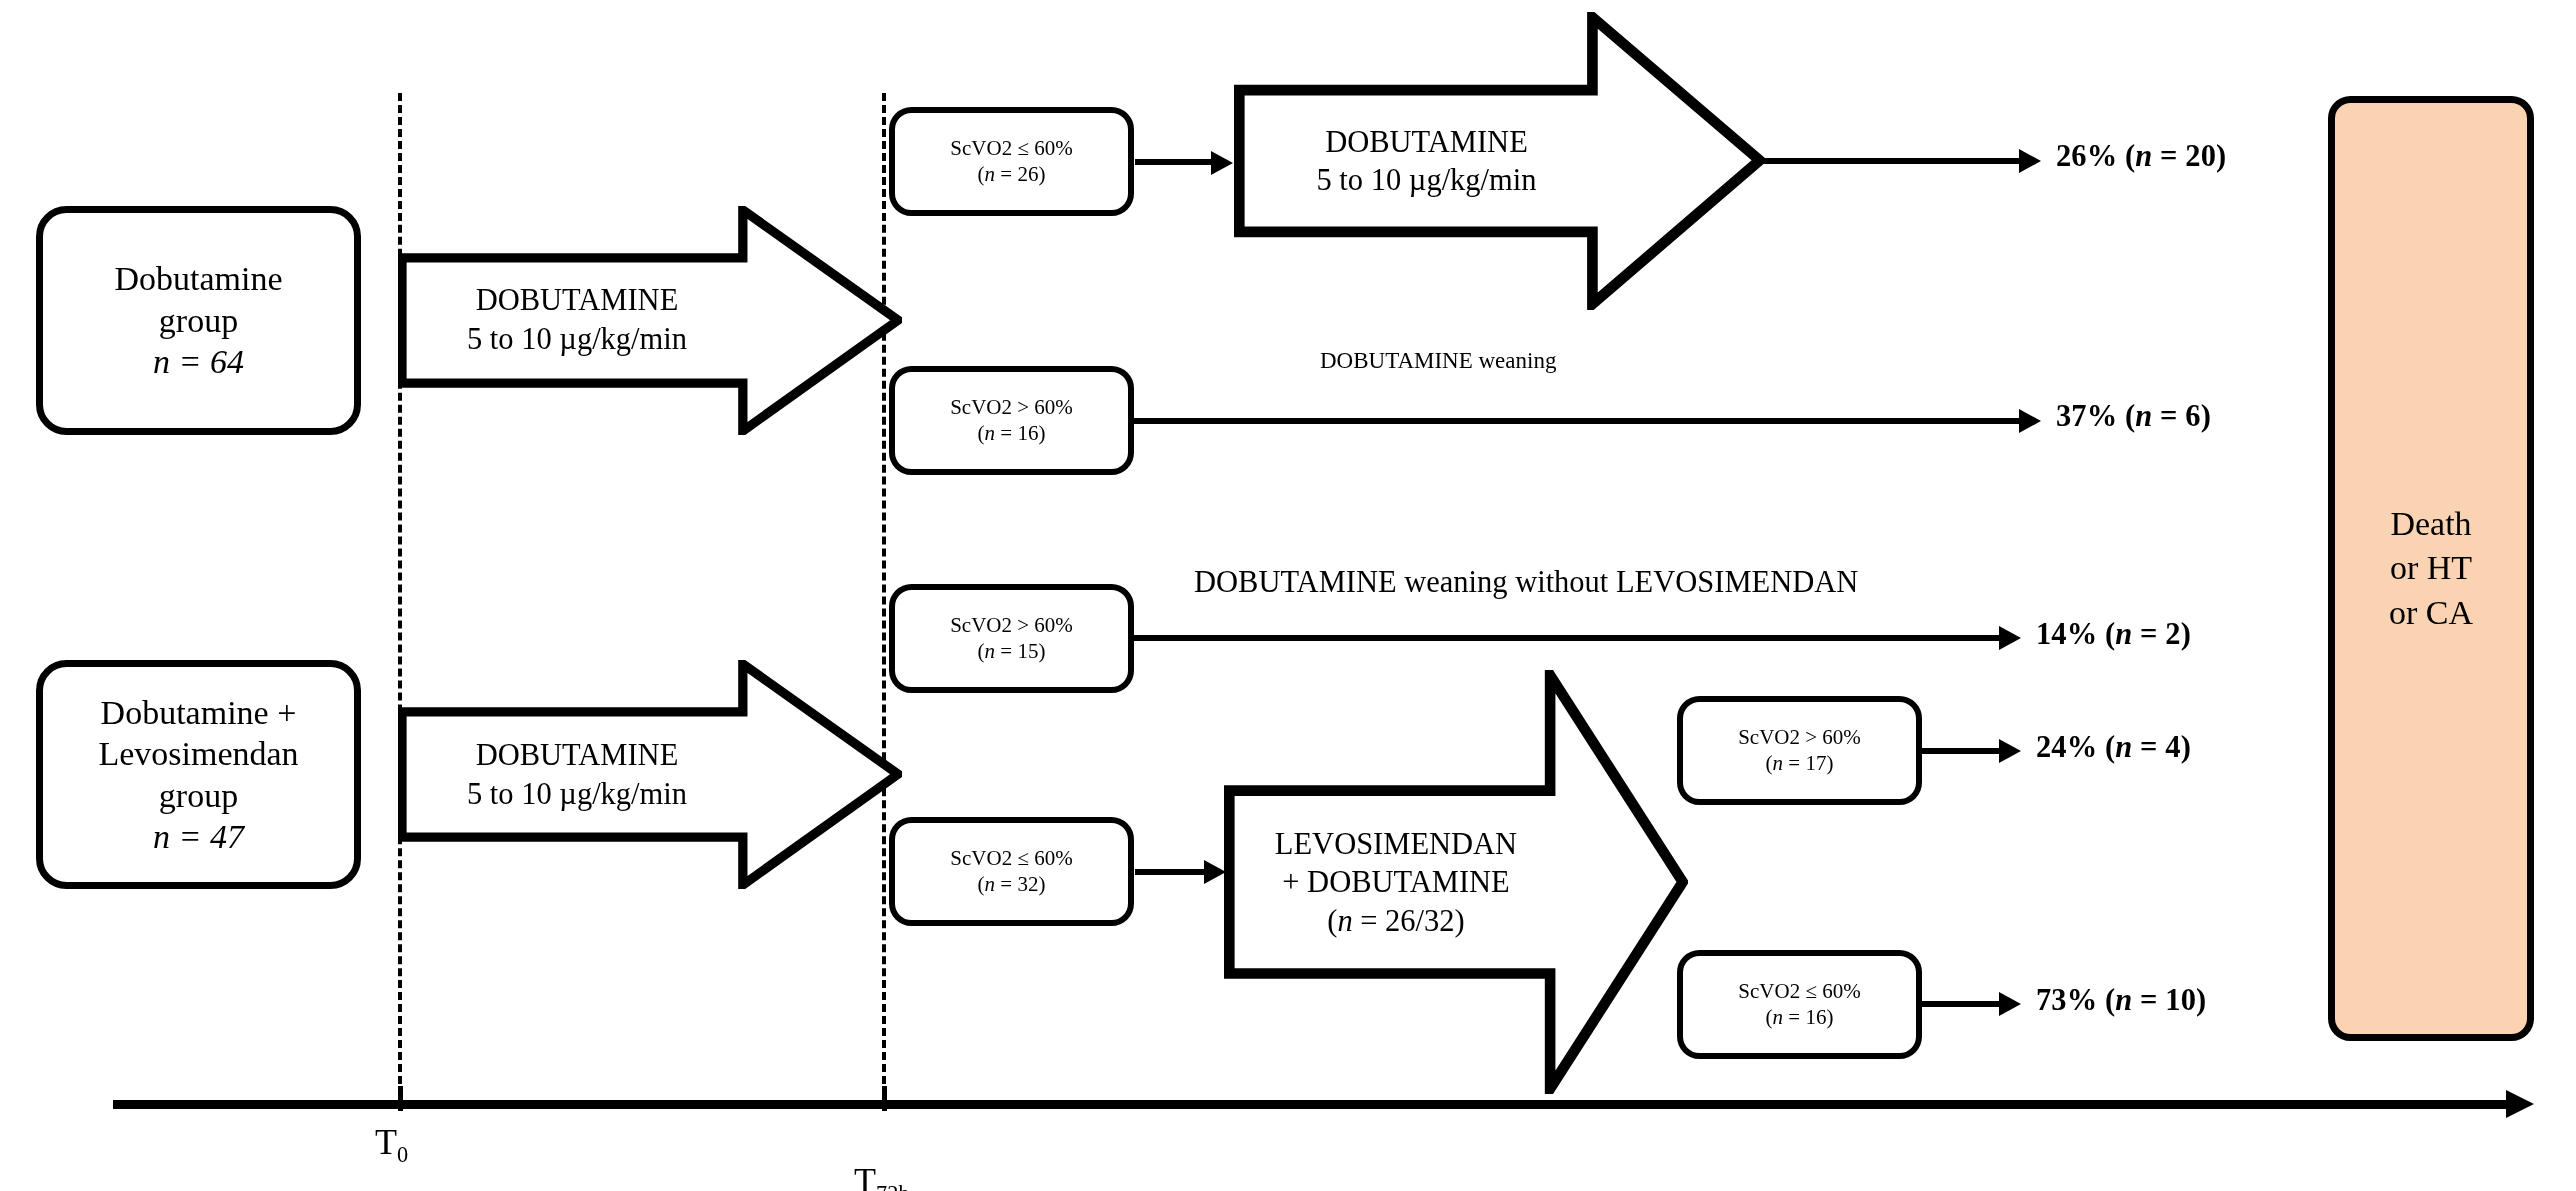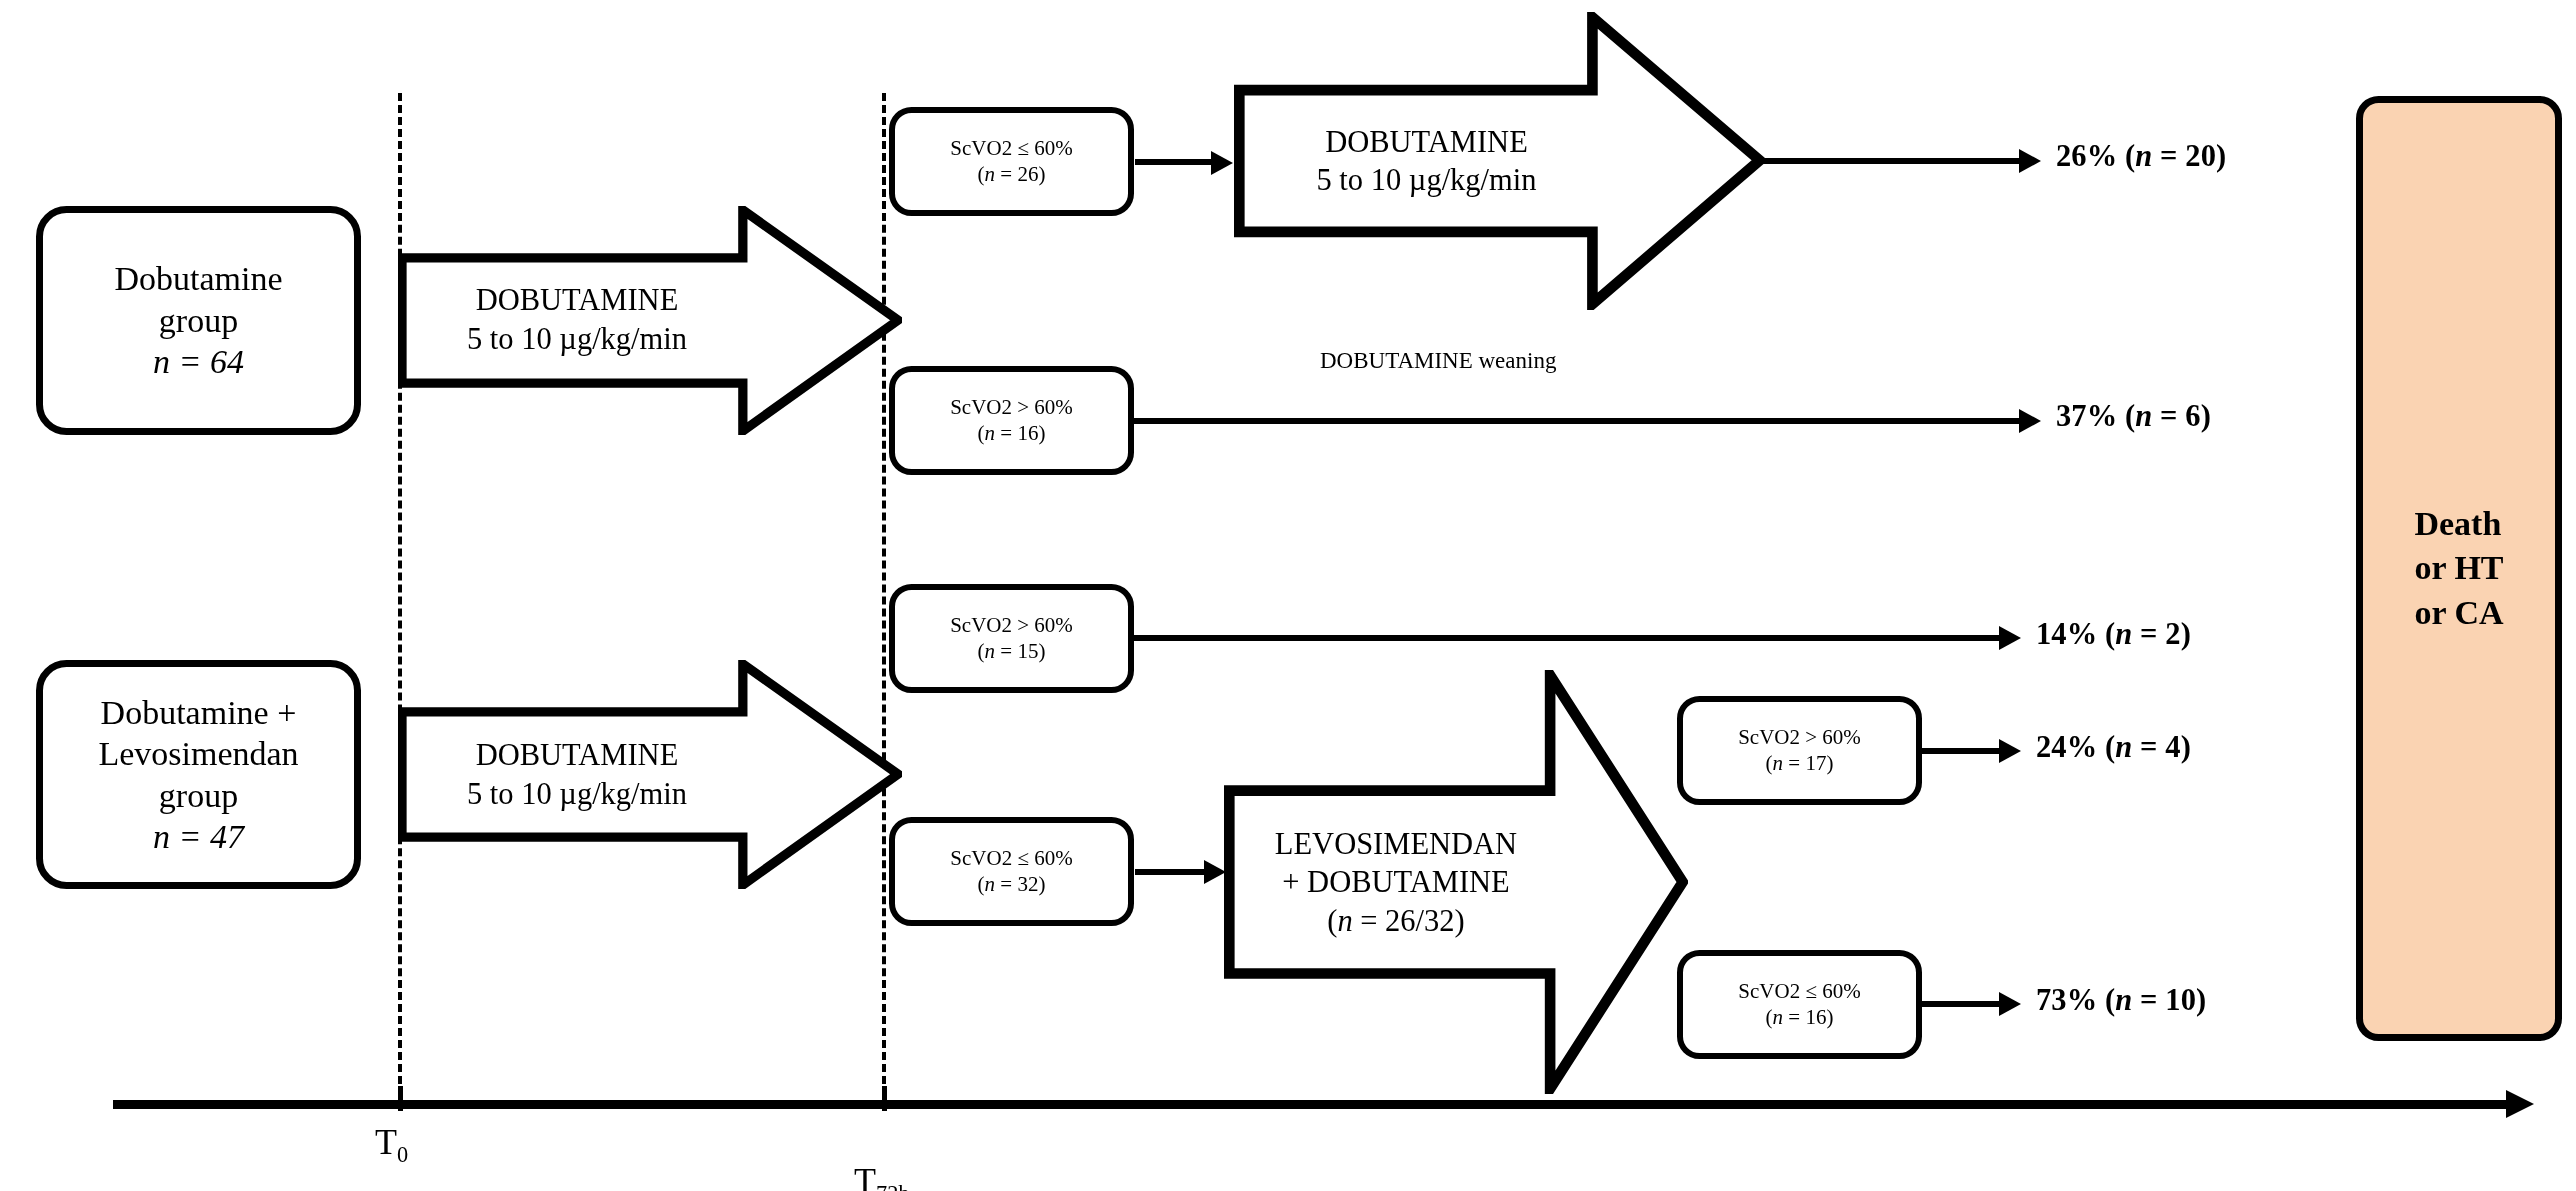--- a/index.html
+++ b/index.html
@@ -62,25 +62,25 @@
   .outcome{font-weight:bold;font-size:30.5px;letter-spacing:0.1px;}
 
   
   .deathbox{
     position:absolute;
     box-sizing:border-box;
     background:#fad3b2;
     border:7.3px solid #000;
     border-radius:22.5px;
     display:flex;align-items:center;justify-content:center;
-    font-weight:bold;
+    text-align:center;
+    font-weight:normal;
     font-size:34px;
     line-height:1.3;
     z-index:2;
-    margin-left:28px;
   }
 
   
   .axis{position:absolute;background:#000;height:8.6px;z-index:3;}
   .axishead{
     position:absolute;
     width:0;height:0;
     border-top:14.6px solid transparent;
     border-bottom:14.6px solid transparent;
     border-left:28px solid #000;
@@ -195,20 +195,21 @@
       <div>
         <span>ScVO2 &gt; 60%</span>
       </div>
       <div>
         <span>(</span><span class="it">n</span><span> = 15)</span>
       </div>
     </div>
   </div>
   <div class="hline" style="left:1127px;top:635px;width:875px;"></div>
   <div class="ahead" style="left:1999px;top:626px;"></div>
+  <div class="flabel" style="left:1194px;top:565px;font-size:30.5px;">DOBUTAMINE weaning without LEVOSIMENDAN</div>
   <div class="flabel outcome" style="left:2036px;top:617px;">
     <span>14%</span><span> </span><span>(</span><span class="it">n</span><span> = 2)</span>
   </div>
 
   <div class="rbox smallbox" style="left:889px;top:817px;width:245px;height:109px;">
     <div>
       <div>
         <span>ScVO2 ≤ 60%</span>
       </div>
       <div>

